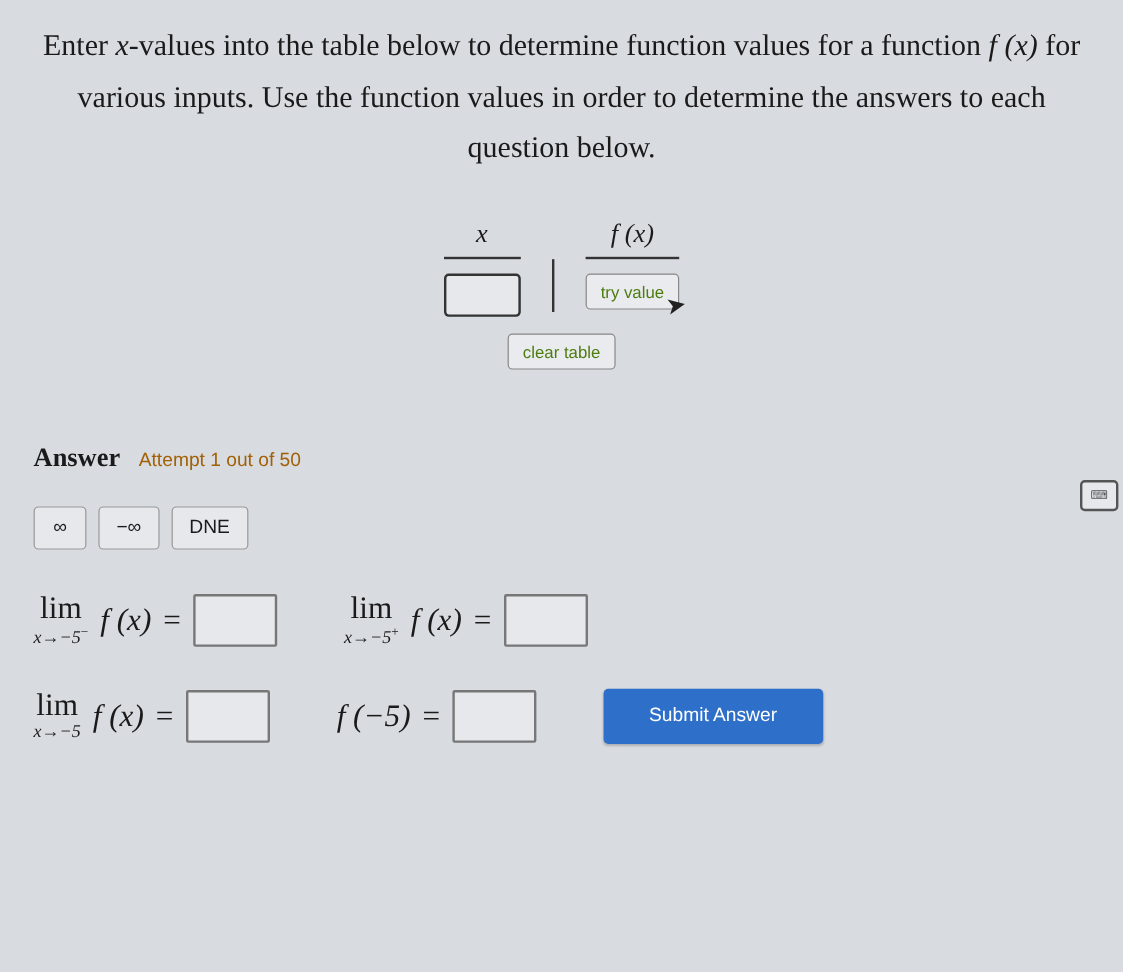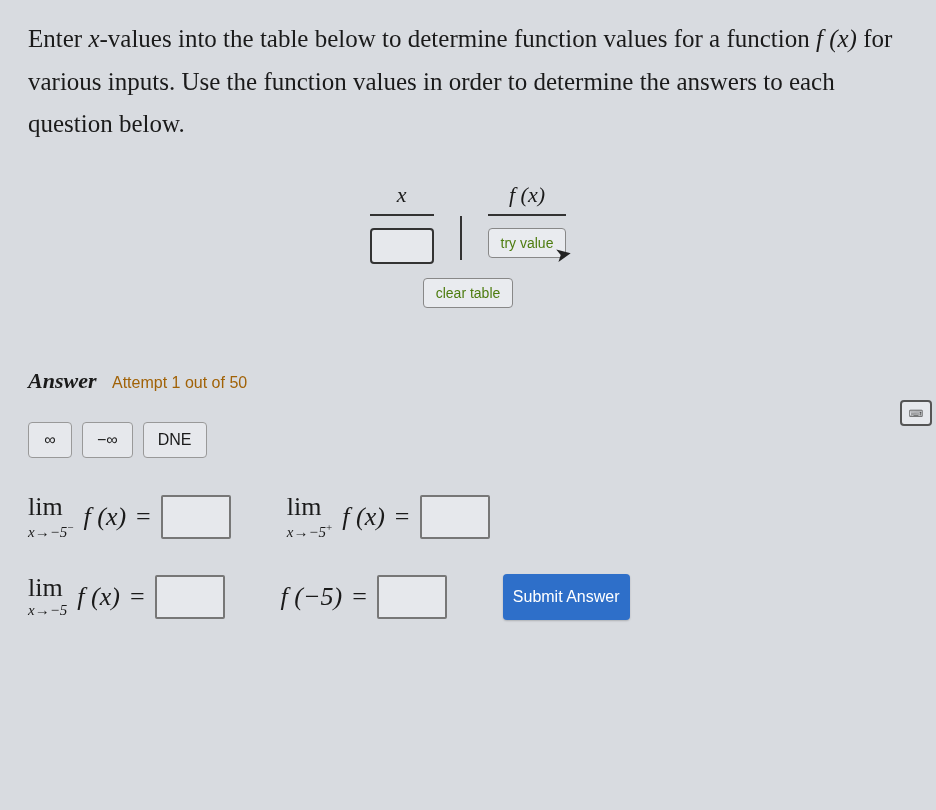--- a/index.html
+++ b/index.html
@@ -10,20 +10,21 @@
     background: #d8dbe0;
     font-family: Georgia, 'Times New Roman', serif;
     color: #1a1a1a;
     padding: 18px 28px;
     position: relative;
   }
   .instructions {
     font-size: 25px;
     line-height: 1.7;
     margin-bottom: 36px;
+    text-align: center;
   }
   .math-var { font-style: italic; font-family: 'Times New Roman', serif; }
   .table-area {
     display: flex;
     flex-direction: column;
     align-items: center;
     margin-bottom: 60px;
   }
   .tbl {
     display: flex;
@@ -65,21 +66,21 @@
     border-radius: 4px;
     padding: 6px 12px;
     cursor: pointer;
     color: #4d7c0f;
   }
   .clear-row { margin-top: 14px; }
   .answer-header {
     font-size: 22px;
     margin-bottom: 28px;
   }
-  .answer-bold { font-weight: bold; font-style: italic; }
+  .answer-bold { font-weight: bold; }
   .attempt { font-family: Arial, sans-serif; font-size: 16px; color: #a16207; margin-left: 10px;}
   .chips {
     display: flex;
     gap: 10px;
     margin-bottom: 36px;
   }
   .chip {
     font-family: Arial, sans-serif;
     font-size: 16px;
     border: 1.5px solid #999;
@@ -102,21 +103,21 @@
   }
   .limit-expr {
     display: inline-flex;
     align-items: center;
     font-size: 26px;
     font-family: 'Times New Roman', serif;
   }
   .lim-stack {
     display: inline-flex;
     flex-direction: column;
-    align-items: flex-start;
+    align-items: center;
     line-height: 1;
     margin-right: 10px;
   }
   .lim-top { font-size: 26px; }
   .lim-bot { font-size: 15px; font-style: italic; margin-top: 2px;}
   .lim-bot .sup { font-size: 11px; vertical-align: super; font-style: normal;}
   .fx { font-style: italic; }
   .eq-sign { margin: 0 10px; }
   .ans-box {
     display: inline-block;
@@ -126,21 +127,21 @@
     border-radius: 2px;
     background: #e6e8ec;
     vertical-align: middle;
   }
   .submit-btn {
     font-family: Arial, sans-serif;
     background: #2e6fc9;
     color: #fff;
     border: none;
     border-radius: 4px;
-    padding: 14px 10px;
+    padding: 14px 38px;
     font-size: 16px;
     cursor: pointer;
     box-shadow: 0 1px 2px rgba(0,0,0,0.2);
   }
   .keyboard-badge {
     position: absolute;
     right: 4px;
     top: 400px;
     width: 32px;
     height: 26px;

